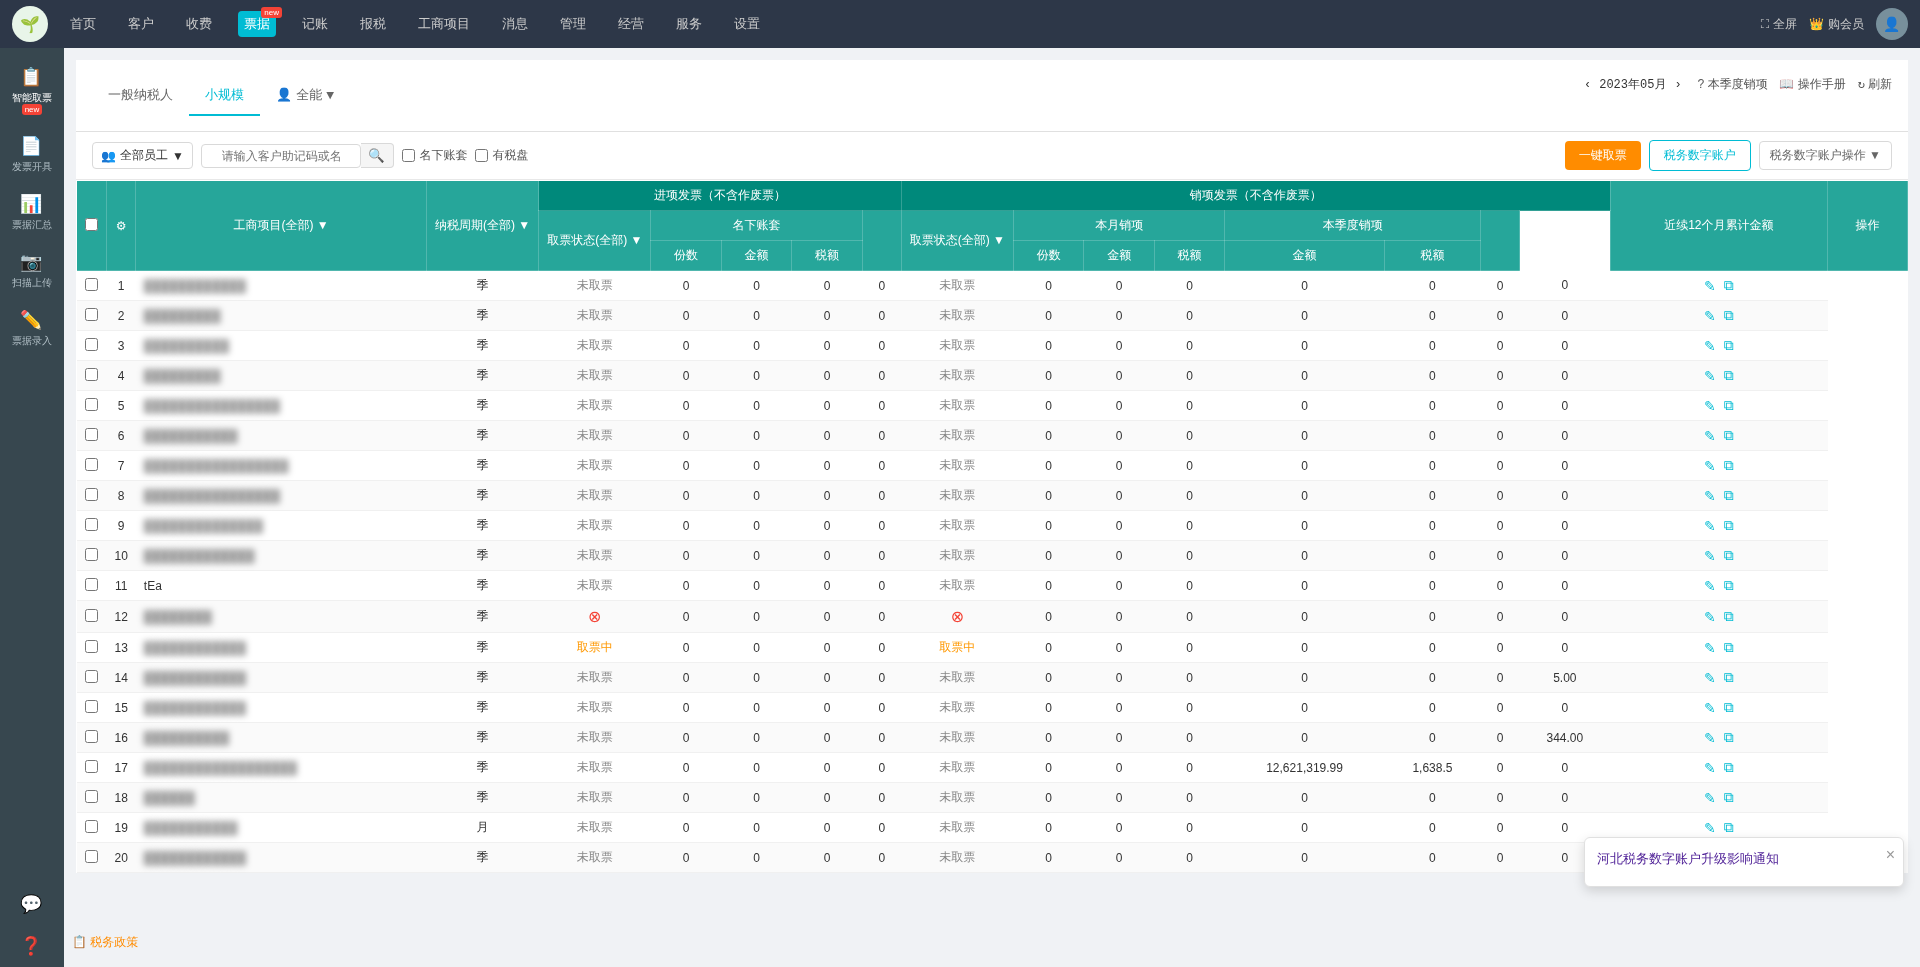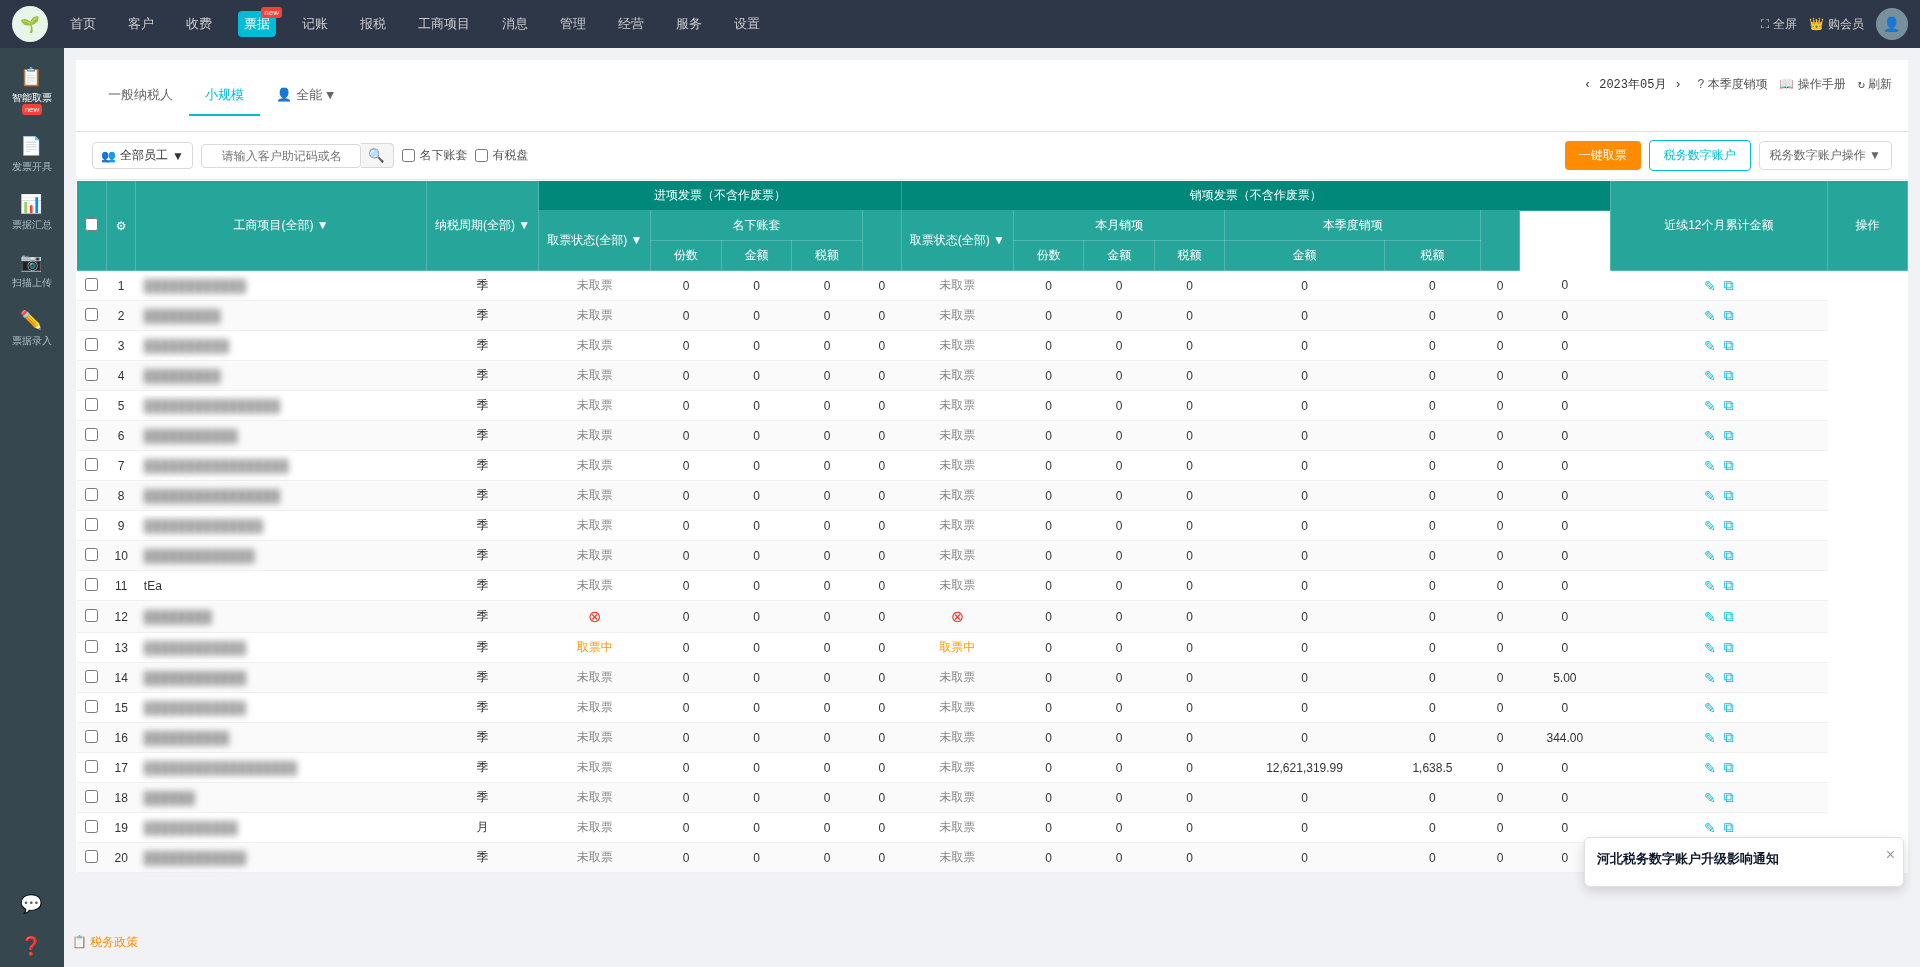--- a/index.html
+++ b/index.html
@@ -176,21 +176,21 @@
       border-radius: 6px;
       box-shadow: 0 4px 12px rgba(0,0,0,0.15);
       padding: 12px;
       z-index: 200;
     }
     .notification-popup .close-btn {
       position: absolute; top: 8px; right: 8px;
       cursor: pointer; color: #999; font-size: 16px;
     }
     .notification-popup .title {
-      font-weight: bold; font-size: 13px; color: #0f172a; margin-bottom: 6px;
+      font-weight: normal; font-size: 13px; color: #4c1d95; margin-bottom: 6px;
     }
     .notification-popup .content {
       font-size: 12px; color: #555; line-height: 1.6;
     }
 
     .header-container {
       background: #fff;
     }
 
     .tax-policy-link {

